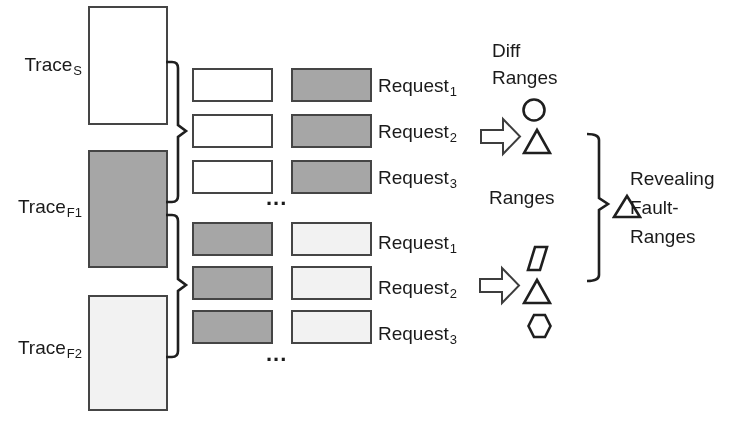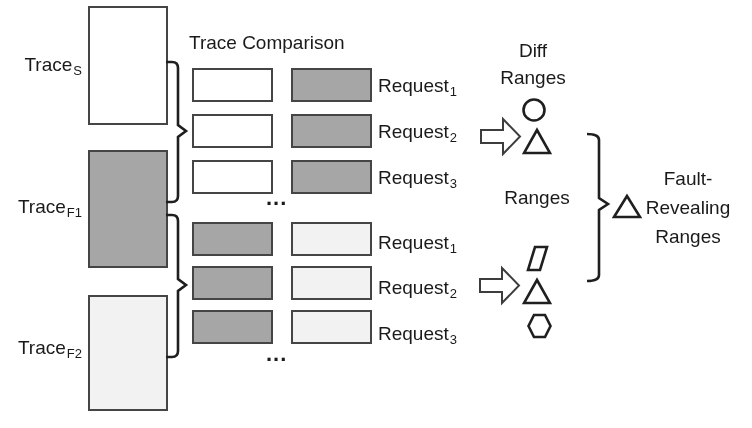--- a/index.html
+++ b/index.html
@@ -6,21 +6,21 @@
   .canvas {
     position:relative; width:752px; height:428px; background:#ffffff;
     font-family:"Liberation Sans", sans-serif; color:#1a1a1a; overflow:hidden;
   }
   .rect { position:absolute; border:2px solid #454545; box-sizing:border-box; }
   .fill-white { background:#ffffff; }
   .fill-gray  { background:#a6a6a6; }
   .fill-light { background:#f2f2f2; }
   .lbl { position:absolute; font-size:19px; line-height:22px; white-space:nowrap; color:#1a1a1a; }
   .sub { font-size:13px; position:relative; bottom:-4px; margin-left:1px; }
-  .center { text-align:center; }
+  .center { }
   .ellipsis { position:absolute; font-size:22px; font-weight:bold; letter-spacing:1px; color:#1a1a1a; }
   svg.glyph { position:absolute; display:block; }
   svg.glyph * { vector-effect:none; }
   .trace-label { width:86px; text-align:right; }
   .hdr2 { line-height:27px; }
 </style>
 </head>
 <body>
 
 <div class="canvas">
@@ -33,21 +33,20 @@
   <div class="lbl trace-label" style="left:-4px; top:196px;"><span>Trace</span><span class="sub">F1</span></div>
   <div class="lbl trace-label" style="left:-4px; top:337px;"><span>Trace</span><span class="sub">F2</span></div>
 
   <svg class="glyph" style="left:164px; top:56px;" width="26" height="152" viewBox="0 0 26 152">
     <path d="M2,6 L8,6 Q14,6 14,12 L14,69 L22,75 L14,81 L14,140 Q14,146 8,146 L2,146" fill="none" stroke="#1f1f1f" stroke-width="2.6"></path>
   </svg>
   <svg class="glyph" style="left:164px; top:209px;" width="26" height="154" viewBox="0 0 26 154">
     <path d="M2,6 L8,6 Q14,6 14,12 L14,70 L22,76 L14,82 L14,142 Q14,148 8,148 L2,148" fill="none" stroke="#1f1f1f" stroke-width="2.6"></path>
   </svg>
 
-  <div class="lbl" style="left:189px; top:32px; width:190px;">Trace Comparison</div>
 
   <div class="rect fill-white" style="left:192px; top:68px;  width:81px; height:34px;"></div>
   <div class="rect fill-gray" style="left:291px; top:68px;  width:81px; height:34px;"></div>
   <div class="rect fill-white" style="left:192px; top:114px; width:81px; height:34px;"></div>
   <div class="rect fill-gray" style="left:291px; top:114px; width:81px; height:34px;"></div>
   <div class="rect fill-white" style="left:192px; top:160px; width:81px; height:34px;"></div>
   <div class="rect fill-gray" style="left:291px; top:160px; width:81px; height:34px;"></div>
 
   <div class="lbl" style="left:378px; top:75px;"><span>Request</span><span class="sub">1</span></div>
   <div class="lbl" style="left:378px; top:121px;"><span>Request</span><span class="sub">2</span></div>
@@ -99,18 +98,18 @@
     <polygon points="8,3 19,3 24.5,14 19,25 8,25 2.5,14" fill="#ffffff" stroke="#1f1f1f" stroke-width="2.6"></polygon>
   </svg>
 
   <svg class="glyph" style="left:583px; top:129px;" width="28" height="158" viewBox="0 0 28 158">
     <path d="M4,5 Q16,5 16,11 L16,69 L25,75 L16,81 L16,146 Q16,152 4,152" fill="none" stroke="#1f1f1f" stroke-width="2.6"></path>
   </svg>
   <svg class="glyph" style="left:612px; top:193px;" width="30" height="27" viewBox="0 0 30 27">
     <polygon points="15,3 2,24 28,24" fill="#ffffff" stroke="#1f1f1f" stroke-width="2.6"></polygon>
   </svg>
   <div class="lbl center" style="left:630px; top:164px; width:116px; line-height:29px;">
+    <span style="display:block">Revealing</span>
     <span style="display:block">Fault-</span>
-    <span style="display:block">Revealing</span>
     <span style="display:block">Ranges</span>
   </div>
 
 </div>
 
 </body></html>

